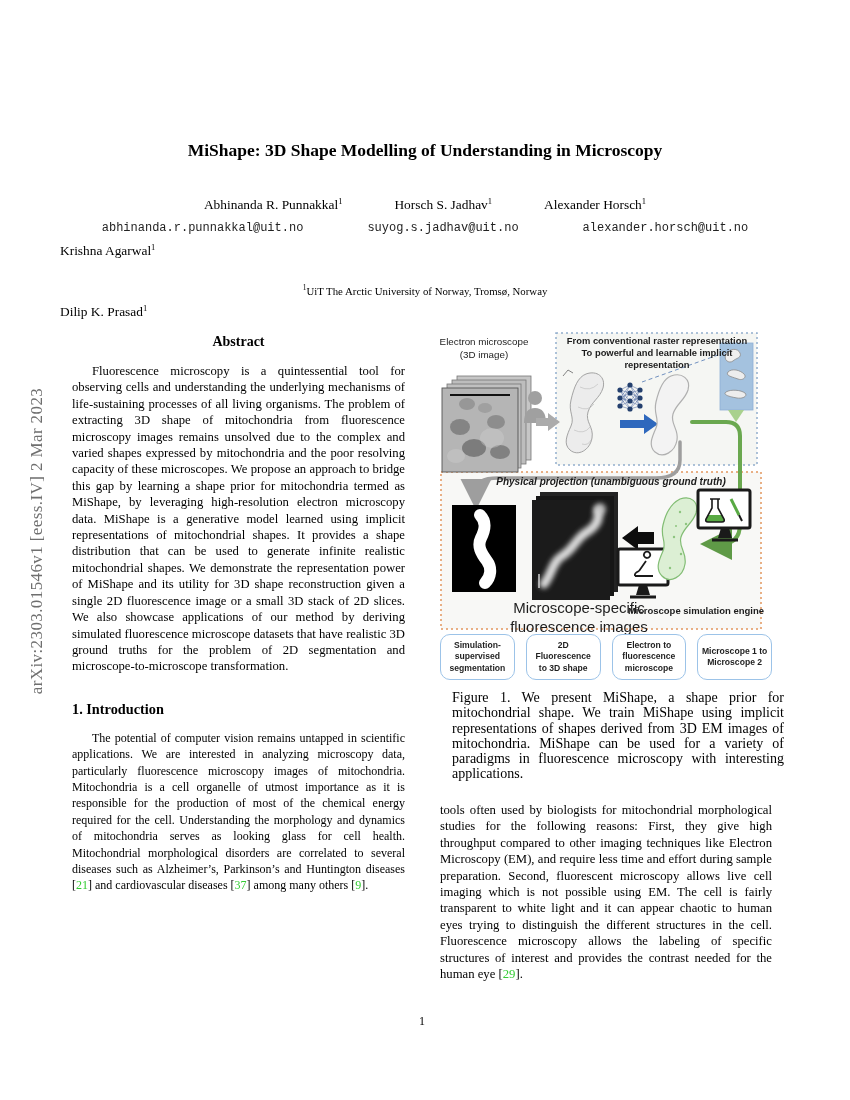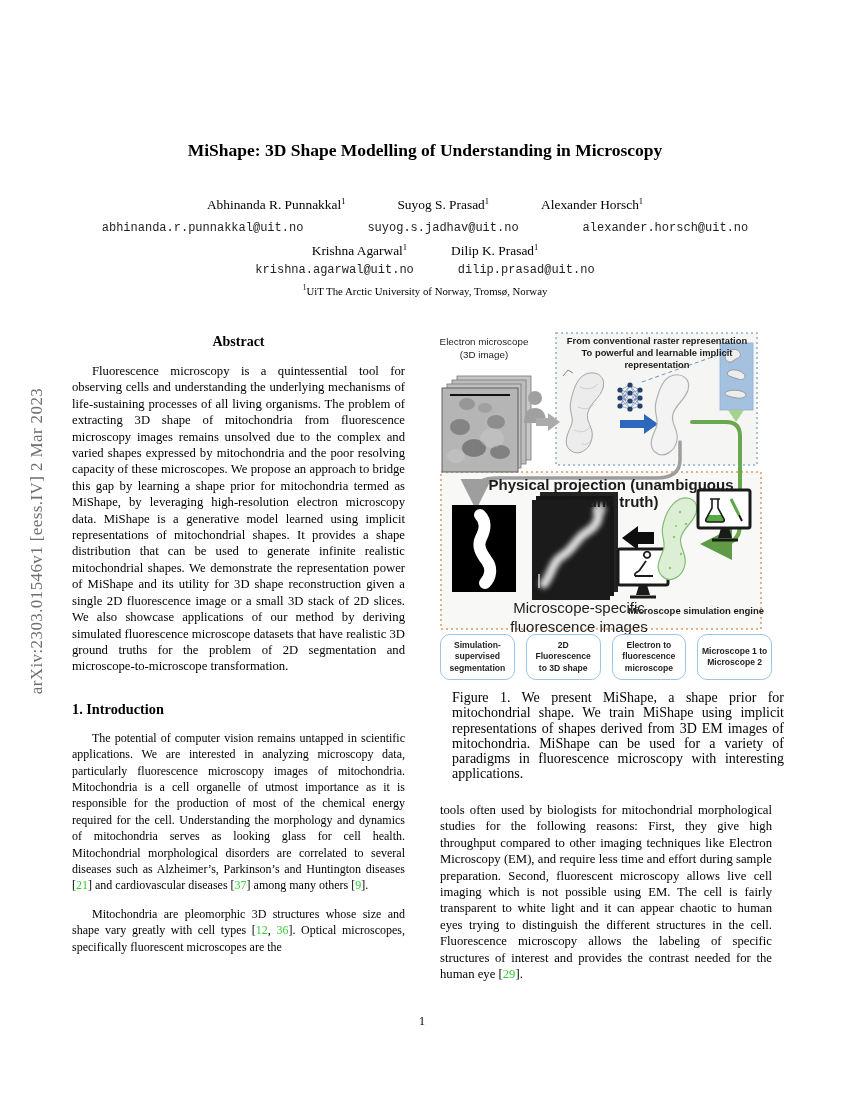--- a/index.html
+++ b/index.html
@@ -16,21 +16,21 @@
     text-align:center; font-size:17px; color:#6f6f6f; letter-spacing:.4px;
   }
   
   .title {
     position:absolute; top:140px; left:75px; width:700px;
     text-align:center; font-size:17.5px; font-weight:bold;
   }
   .authors-row { position:absolute; left:60px; width:730px; display:flex; justify-content:center; }
   .names1 { top:196px; gap:52px; }
   .emails1 { top:221px; gap:64px; }
-  .names2 { top:242px; gap:44px; }
+  .names2 { top:242px; gap:44px;flex-direction:column; }
   .emails2 { top:263px; gap:44px; }
   .author-name { font-size:13.4px; }
   .author-name sup { font-size:8.5px; }
   .author-email { font-family:"Liberation Mono", monospace; font-size:12px; color:#222; }
   .affiliation { position:absolute; top:283px; left:75px; width:700px; text-align:center; font-size:10.8px; }
   .affiliation sup { font-size:7.5px; }
   
   .col-left  { position:absolute; left:72px;  top:330px; width:333px; }
   .col-right { position:absolute; left:440px; top:332px; width:332px; }
   .abstract-head { text-align:center; font-size:14px; font-weight:bold; margin-top:4px; }
@@ -44,21 +44,21 @@
   .cite { color:var(--citation-green,#33cc33); }
   
   .figure-wrap { position:absolute; left:0; top:0; width:332px; height:352px; }
   .figure-wrap svg { position:absolute; left:0; top:0; }
   .fig-label {
     position:absolute; font-family:"Liberation Sans", sans-serif;
     white-space:pre-line; text-align:center; color:#1c1c1c;
   }
   .em-label    { left:-6px; top:4px;  width:100px; font-size:9.8px; line-height:1.28; }
   .topbox-title{ left:118px; top:3px; width:198px; font-size:9.4px; font-weight:bold; line-height:1.3; }
-  .proj-label  { left:28px; top:144px; width:286px; font-size:15px; font-weight:600; }
+  .proj-label  { left:28px; top:144px; width:286px; font-size:10px; font-weight:600;font-style:italic; }
   .fluor-label { left:64px; top:266px; width:150px; font-size:15px; line-height:1.28; }
   .engine-label{ left:186px; top:273px; width:140px; font-size:9.5px; font-weight:bold; }
   .app-row { position:absolute; left:0; top:302px; width:332px; display:flex; gap:11px; }
   .app-box {
     flex:1 1 0; min-height:46px; border:1.4px solid var(--box-border-blue,#9cc3e8);
     border-radius:10px; background:#fff; display:flex; align-items:center; justify-content:center;
     font-family:"Liberation Sans", sans-serif; font-size:8.6px; font-weight:600;
     line-height:1.3; text-align:center; white-space:pre-line; color:#1f1f1f; padding:2px;
   }
   .fig-caption { position:absolute; left:12px; top:358px; width:332px;
@@ -71,44 +71,39 @@
 <body>
 
 <div class="page">
 
   <div class="arxiv-stamp">arXiv:2303.01546v1  [eess.IV]  2 Mar 2023</div>
 
   <h1 class="title">MiShape: 3D Shape Modelling of Understanding in Microscopy</h1>
 
   <div class="authors-row names1">
     <span class="author-name"><span>Abhinanda R. Punnakkal</span><sup>1</sup></span>
-    <span class="author-name"><span>Suyog S. Prasad</span><sup>1</sup></span>
+    <span class="author-name"><span>Horsch S. Jadhav</span><sup>1</sup></span>
     <span class="author-name"><span>Alexander Horsch</span><sup>1</sup></span>
   </div>
   <div class="authors-row emails1">
     <span class="author-email">abhinanda.r.punnakkal@uit.no</span>
     <span class="author-email">suyog.s.jadhav@uit.no</span>
     <span class="author-email">alexander.horsch@uit.no</span>
   </div>
   <div class="authors-row names2">
     <span class="author-name"><span>Krishna Agarwal</span><sup>1</sup></span>
     <span class="author-name"><span>Dilip K. Prasad</span><sup>1</sup></span>
-  </div>
-  <div class="authors-row emails2">
-    <span class="author-email">krishna.agarwal@uit.no</span>
-    <span class="author-email">dilip.prasad@uit.no</span>
   </div>
   <div class="affiliation"><sup>1</sup><span>UiT The Arctic University of Norway, Tromsø, Norway</span></div>
 
   <div class="col-left">
     <h2 class="abstract-head">Abstract</h2>
     <p class="abstract-body">Fluorescence microscopy is a quintessential tool for observing cells and understanding the underlying mechanisms of life-sustaining processes of all living organisms. The problem of extracting 3D shape of mitochondria from fluorescence microscopy images remains unsolved due to the complex and varied shapes expressed by mitochondria and the poor resolving capacity of these microscopes. We propose an approach to bridge this gap by learning a shape prior for mitochondria termed as MiShape, by leveraging high-resolution electron microscopy data. MiShape is a generative model learned using implicit representations of mitochondrial shapes. It provides a shape distribution that can be used to generate infinite realistic mitochondrial shapes. We demonstrate the representation power of MiShape and its utility for 3D shape reconstruction given a single 2D fluorescence image or a small 3D stack of 2D slices. We also showcase applications of our method by deriving simulated fluorescence microscope datasets that have realistic 3D ground truths for the problem of 2D segmentation and microscope-to-microscope transformation.</p>
     <h2 class="section-head">1. Introduction</h2>
     <p class="body-par indent"><span>The potential of computer vision remains untapped in scientific applications. We are interested in analyzing microscopy data, particularly fluorescence microscopy images of mitochondria. Mitochondria is a cell organelle of utmost importance as it is responsible for the production of most of the chemical energy required for the cell. Understanding the morphology and dynamics of mitochondria serves as looking glass for cell health. Mitochondrial morphological disorders are correlated to several diseases such as Alzheimer’s, Parkinson’s and Huntington diseases [</span><span class="cite">21</span><span>] and cardiovascular diseases [</span><span class="cite">37</span><span>] among many others [</span><span class="cite">9</span><span>].</span></p>
-    <p class="body-par indent"><span>Mitochondria are pleomorphic 3D structures whose size and shape vary greatly with cell types [</span><span class="cite">12</span><span>, </span><span class="cite">36</span><span>]. Optical microscopes, specifically fluorescent microscopes are the</span></p>
   </div>
 
   <div class="col-right">
 
     <div class="figure-wrap">
       <svg width="332" height="352" viewBox="0 0 332 352">
         <defs>
           <marker id="ag" markerWidth="9" markerHeight="9" refX="5" refY="4.5" orient="auto">
             <path d="M0 0 L9 4.5 L0 9 Z" fill="#9e9e9e"></path>
           </marker>

